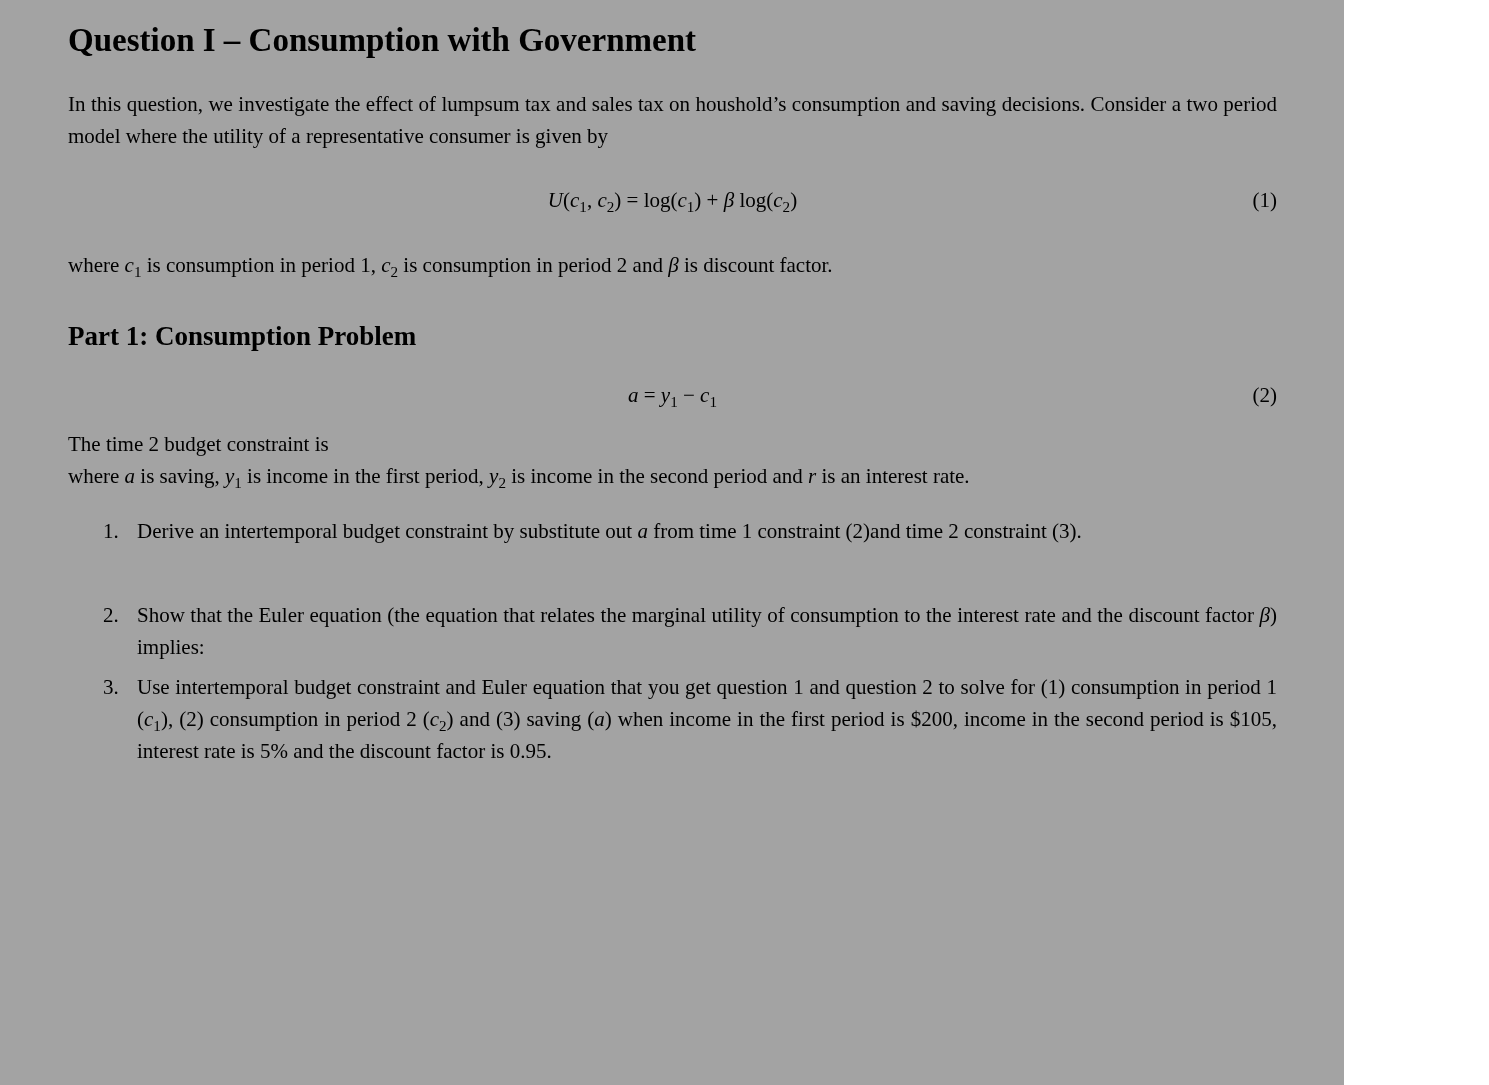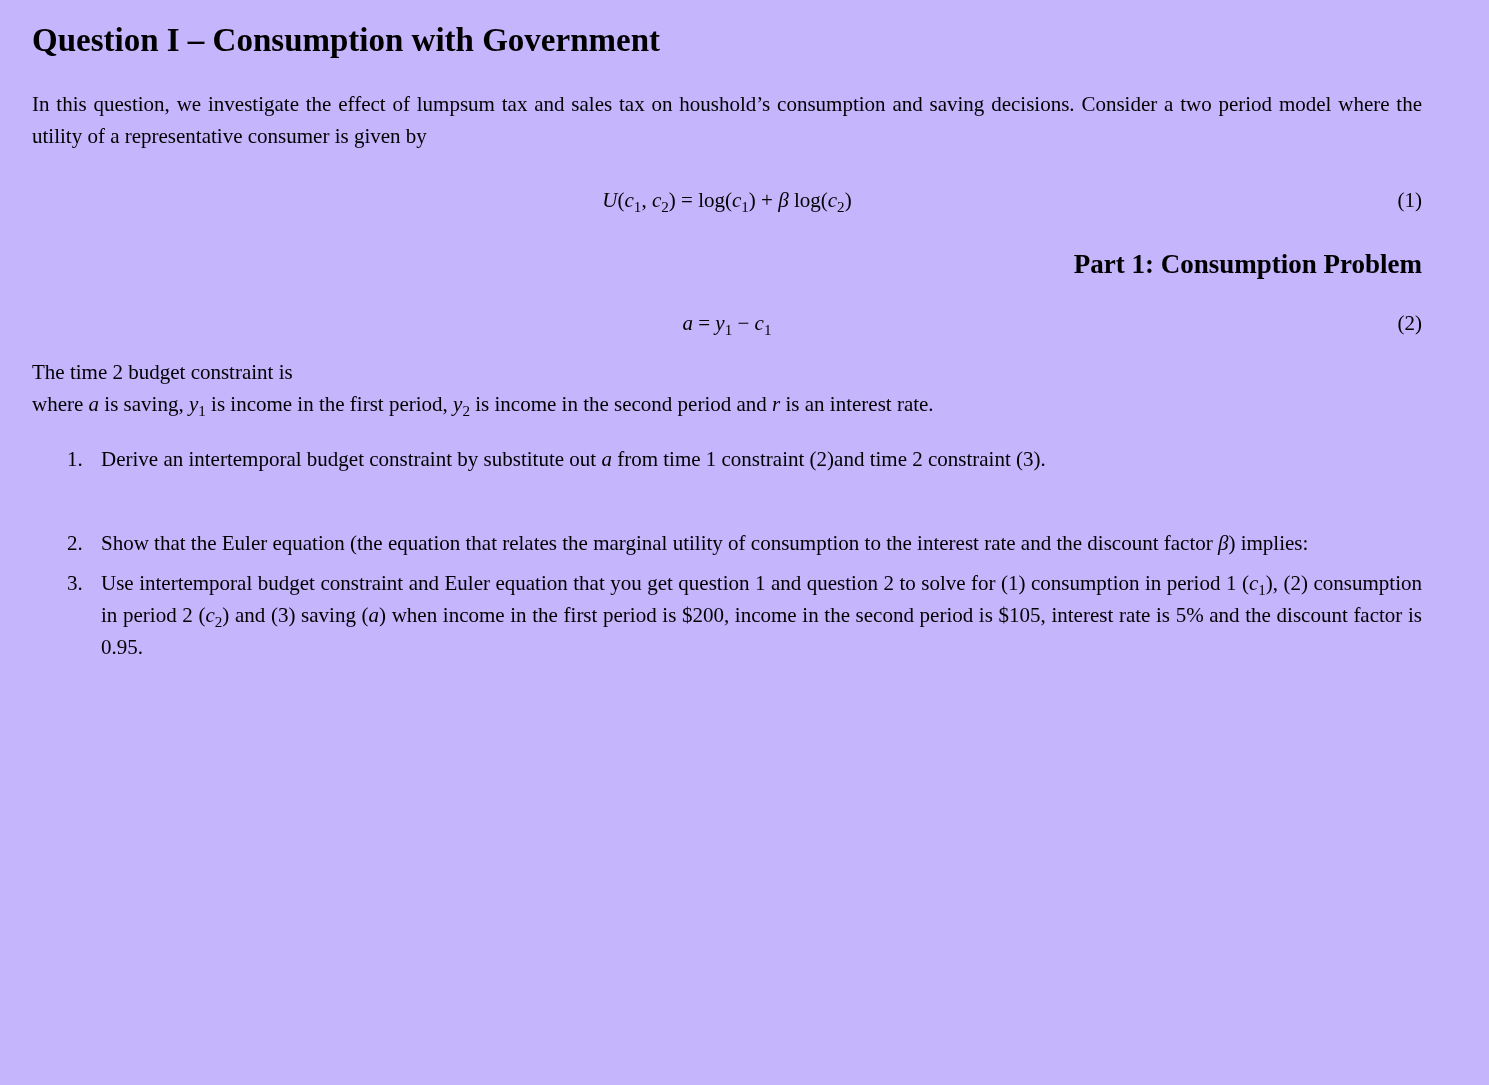--- a/index.html
+++ b/index.html
@@ -1,40 +1,39 @@
 <!DOCTYPE html>
 <html><head>
 <meta charset="utf-8">
 <style>
   html, body { margin: 0; padding: 0; background: #ffffff; }
   .page {
     position: relative;
-    width: 1489px;
+    width: 1344px;
     height: 1085px;
     box-sizing: border-box;
-    padding: 22px 67px 0 32px;
-    background: #c4b5fd;
+    padding: 22px 67px 0 68px;
+    background: #a3a3a3;
     color: #000000;
     font-family: "Liberation Serif", serif;
     font-size: 21px;
     line-height: 32px;
     overflow: hidden;
   }
   h1.doc-title {
     font-size: 33px;
     line-height: 37px;
     font-weight: bold;
     margin: 0 0 29px 0;
   }
   h2.sec-heading {
     font-size: 27px;
     line-height: 30px;
     font-weight: bold;
-    margin: 30px 0 24px 0;
-    text-align: right;
+    margin: 40px 0 24px 0;
   }
   p.body-text { margin: 0; text-align: justify; }
 
   .eqrow { position: relative; text-align: center; }
   .eqrow.eq-1 { margin: 32px 0 33px; }
   .eqrow.eq-2 { margin: 28px 0 17px; }
   .eqrow.eq-3 { margin: 26px 0 17px; }
   .eqnum {
     position: absolute;
     right: 0;
@@ -75,20 +74,21 @@
 
   <h1 class="doc-title">Question I – Consumption with Government</h1>
 
   <p class="body-text">In this question, we investigate the effect of lumpsum tax and sales tax on houshold’s consumption and saving decisions. Consider a two period model where the utility of a representative consumer is given by</p>
 
   <div class="eqrow eq-1">
     <span class="math"><span class="mi">U</span><span class="mr">(</span><span class="mi">c</span><sub class="ms">1</sub><span class="mr">, </span><span class="mi">c</span><sub class="ms">2</sub><span class="mr">) = log(</span><span class="mi">c</span><sub class="ms">1</sub><span class="mr">) + </span><span class="mi">β</span><span class="mr"> log(</span><span class="mi">c</span><sub class="ms">2</sub><span class="mr">)</span></span>
     <span class="eqnum">(1)</span>
   </div>
 
+  <p class="body-text"><span class="mr">where </span><span class="mi">c</span><sub class="ms">1</sub><span class="mr"> is consumption in period 1, </span><span class="mi">c</span><sub class="ms">2</sub><span class="mr"> is consumption in period 2 and </span><span class="mi">β</span><span class="mr"> is discount factor.</span></p>
 
   <h2 class="sec-heading">Part 1: Consumption Problem</h2>
 
 
   <div class="eqrow eq-2">
     <span class="math"><span class="mi">a</span><span class="mr"> = </span><span class="mi">y</span><sub class="ms">1</sub><span class="mr"> − </span><span class="mi">c</span><sub class="ms">1</sub></span>
     <span class="eqnum">(2)</span>
   </div>
 
   <p class="body-text">The time 2 budget constraint is</p>

